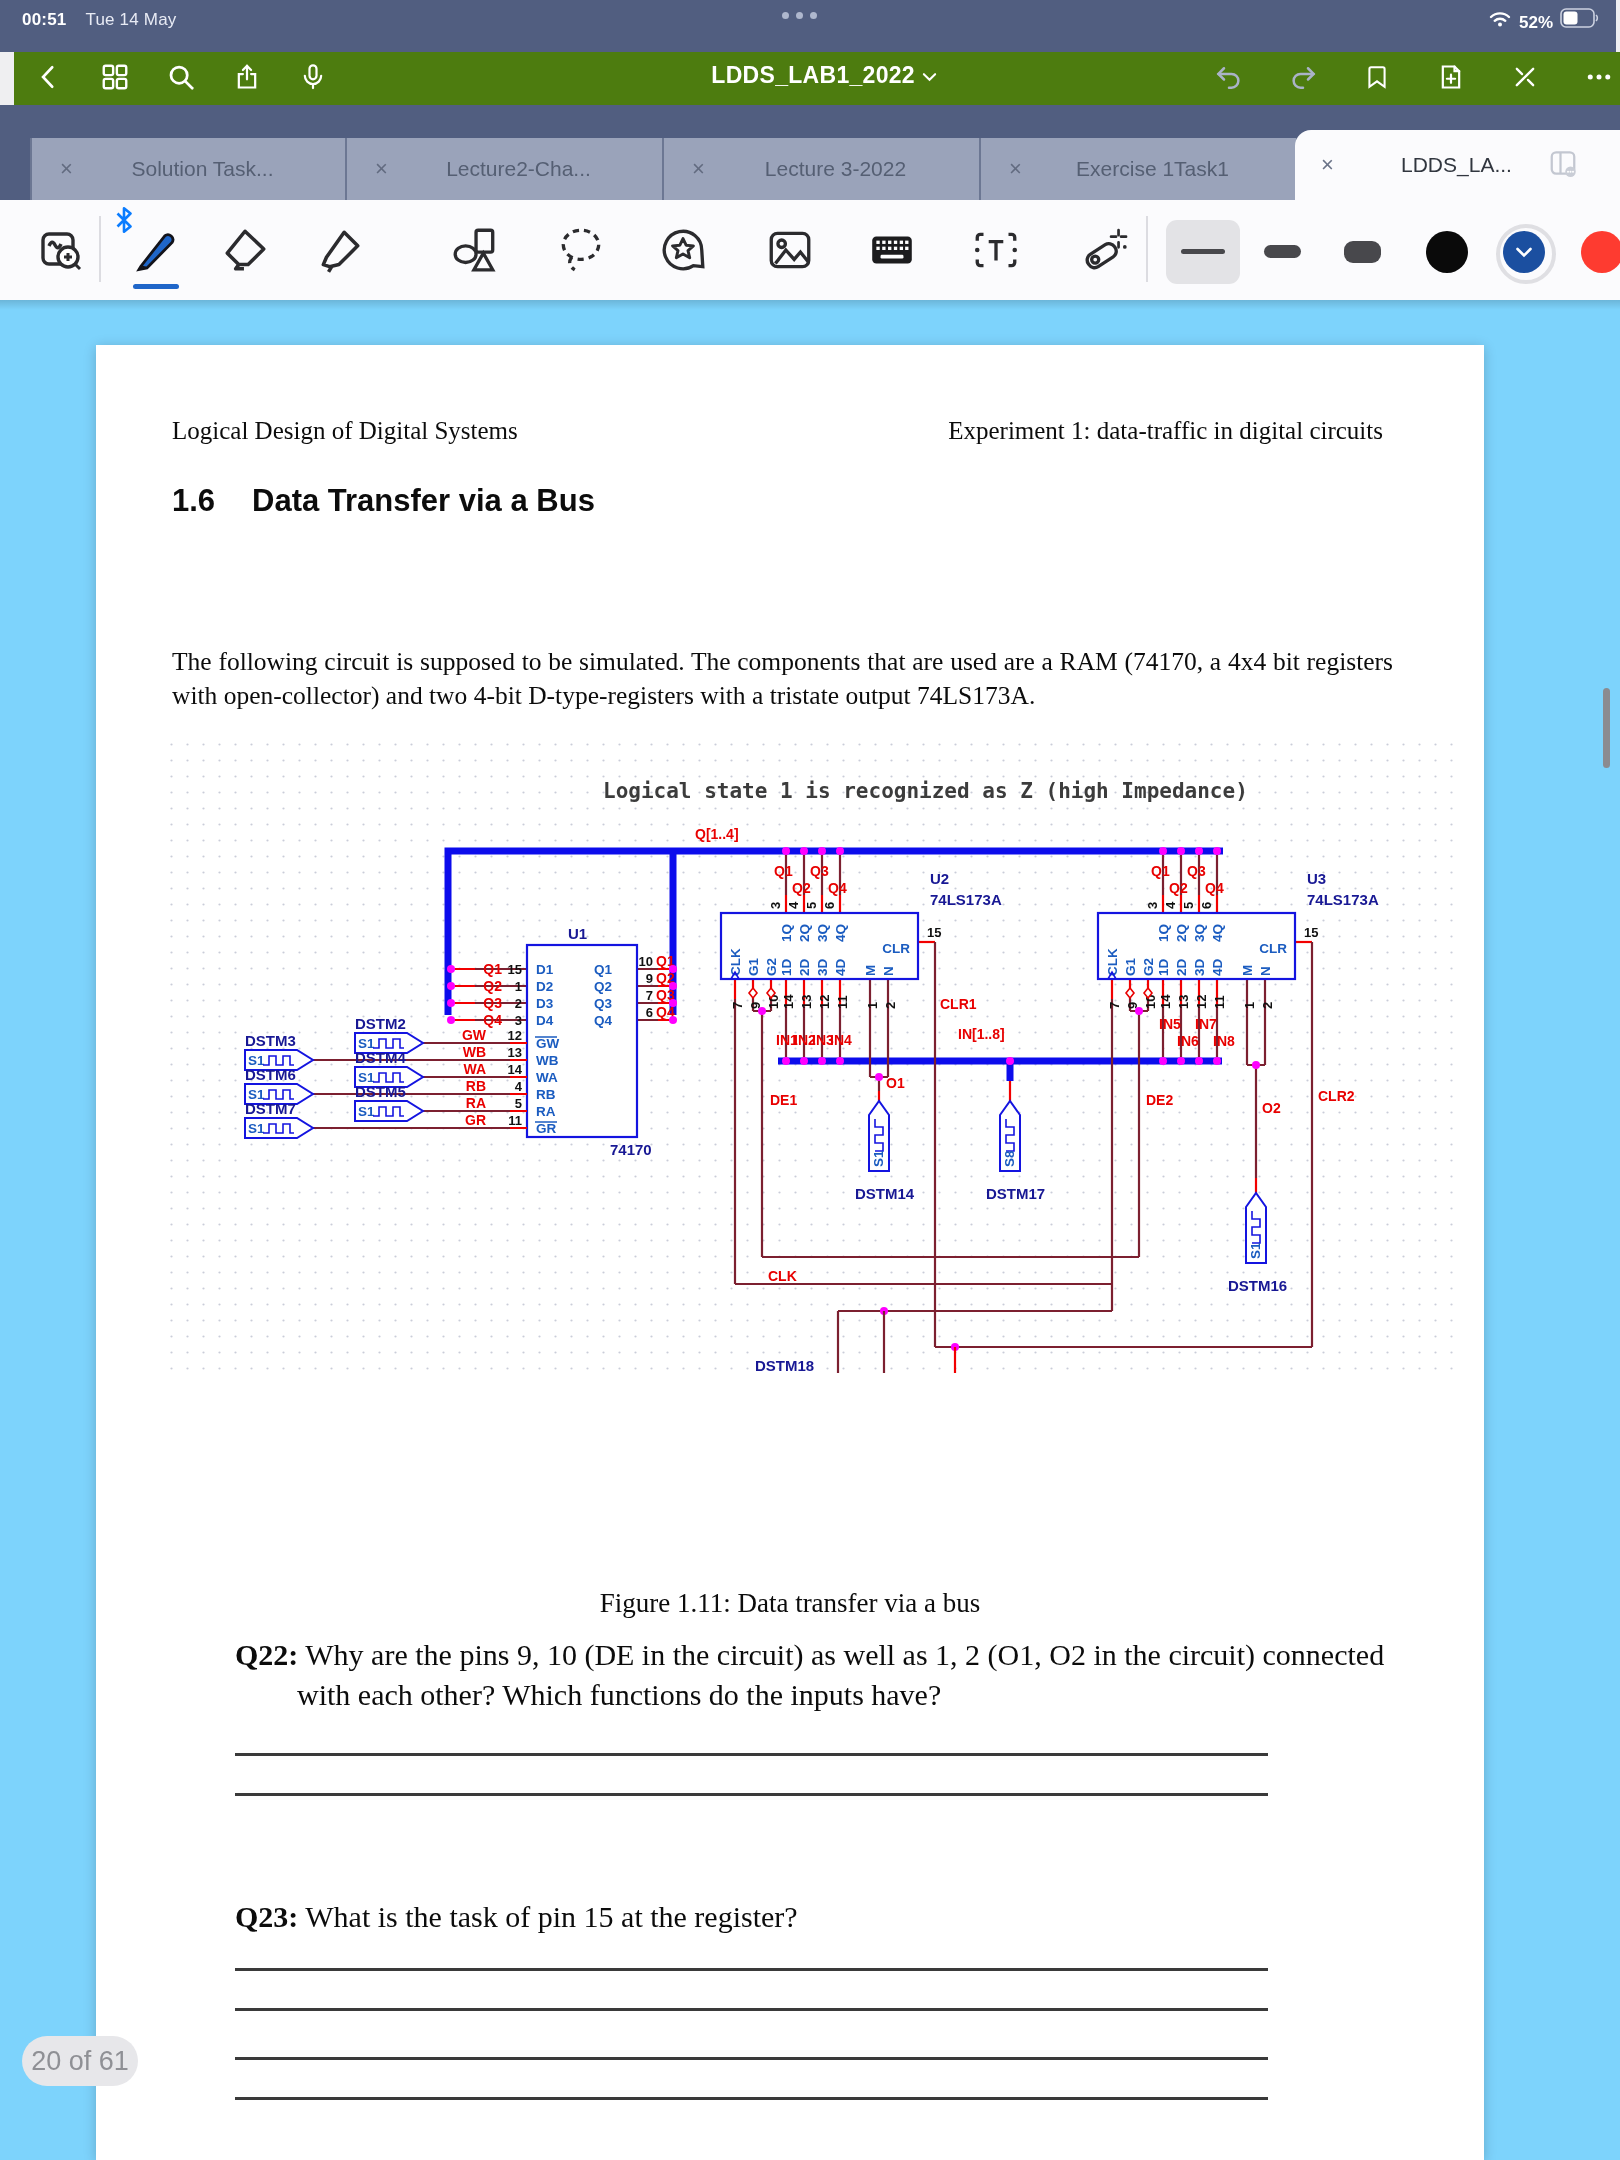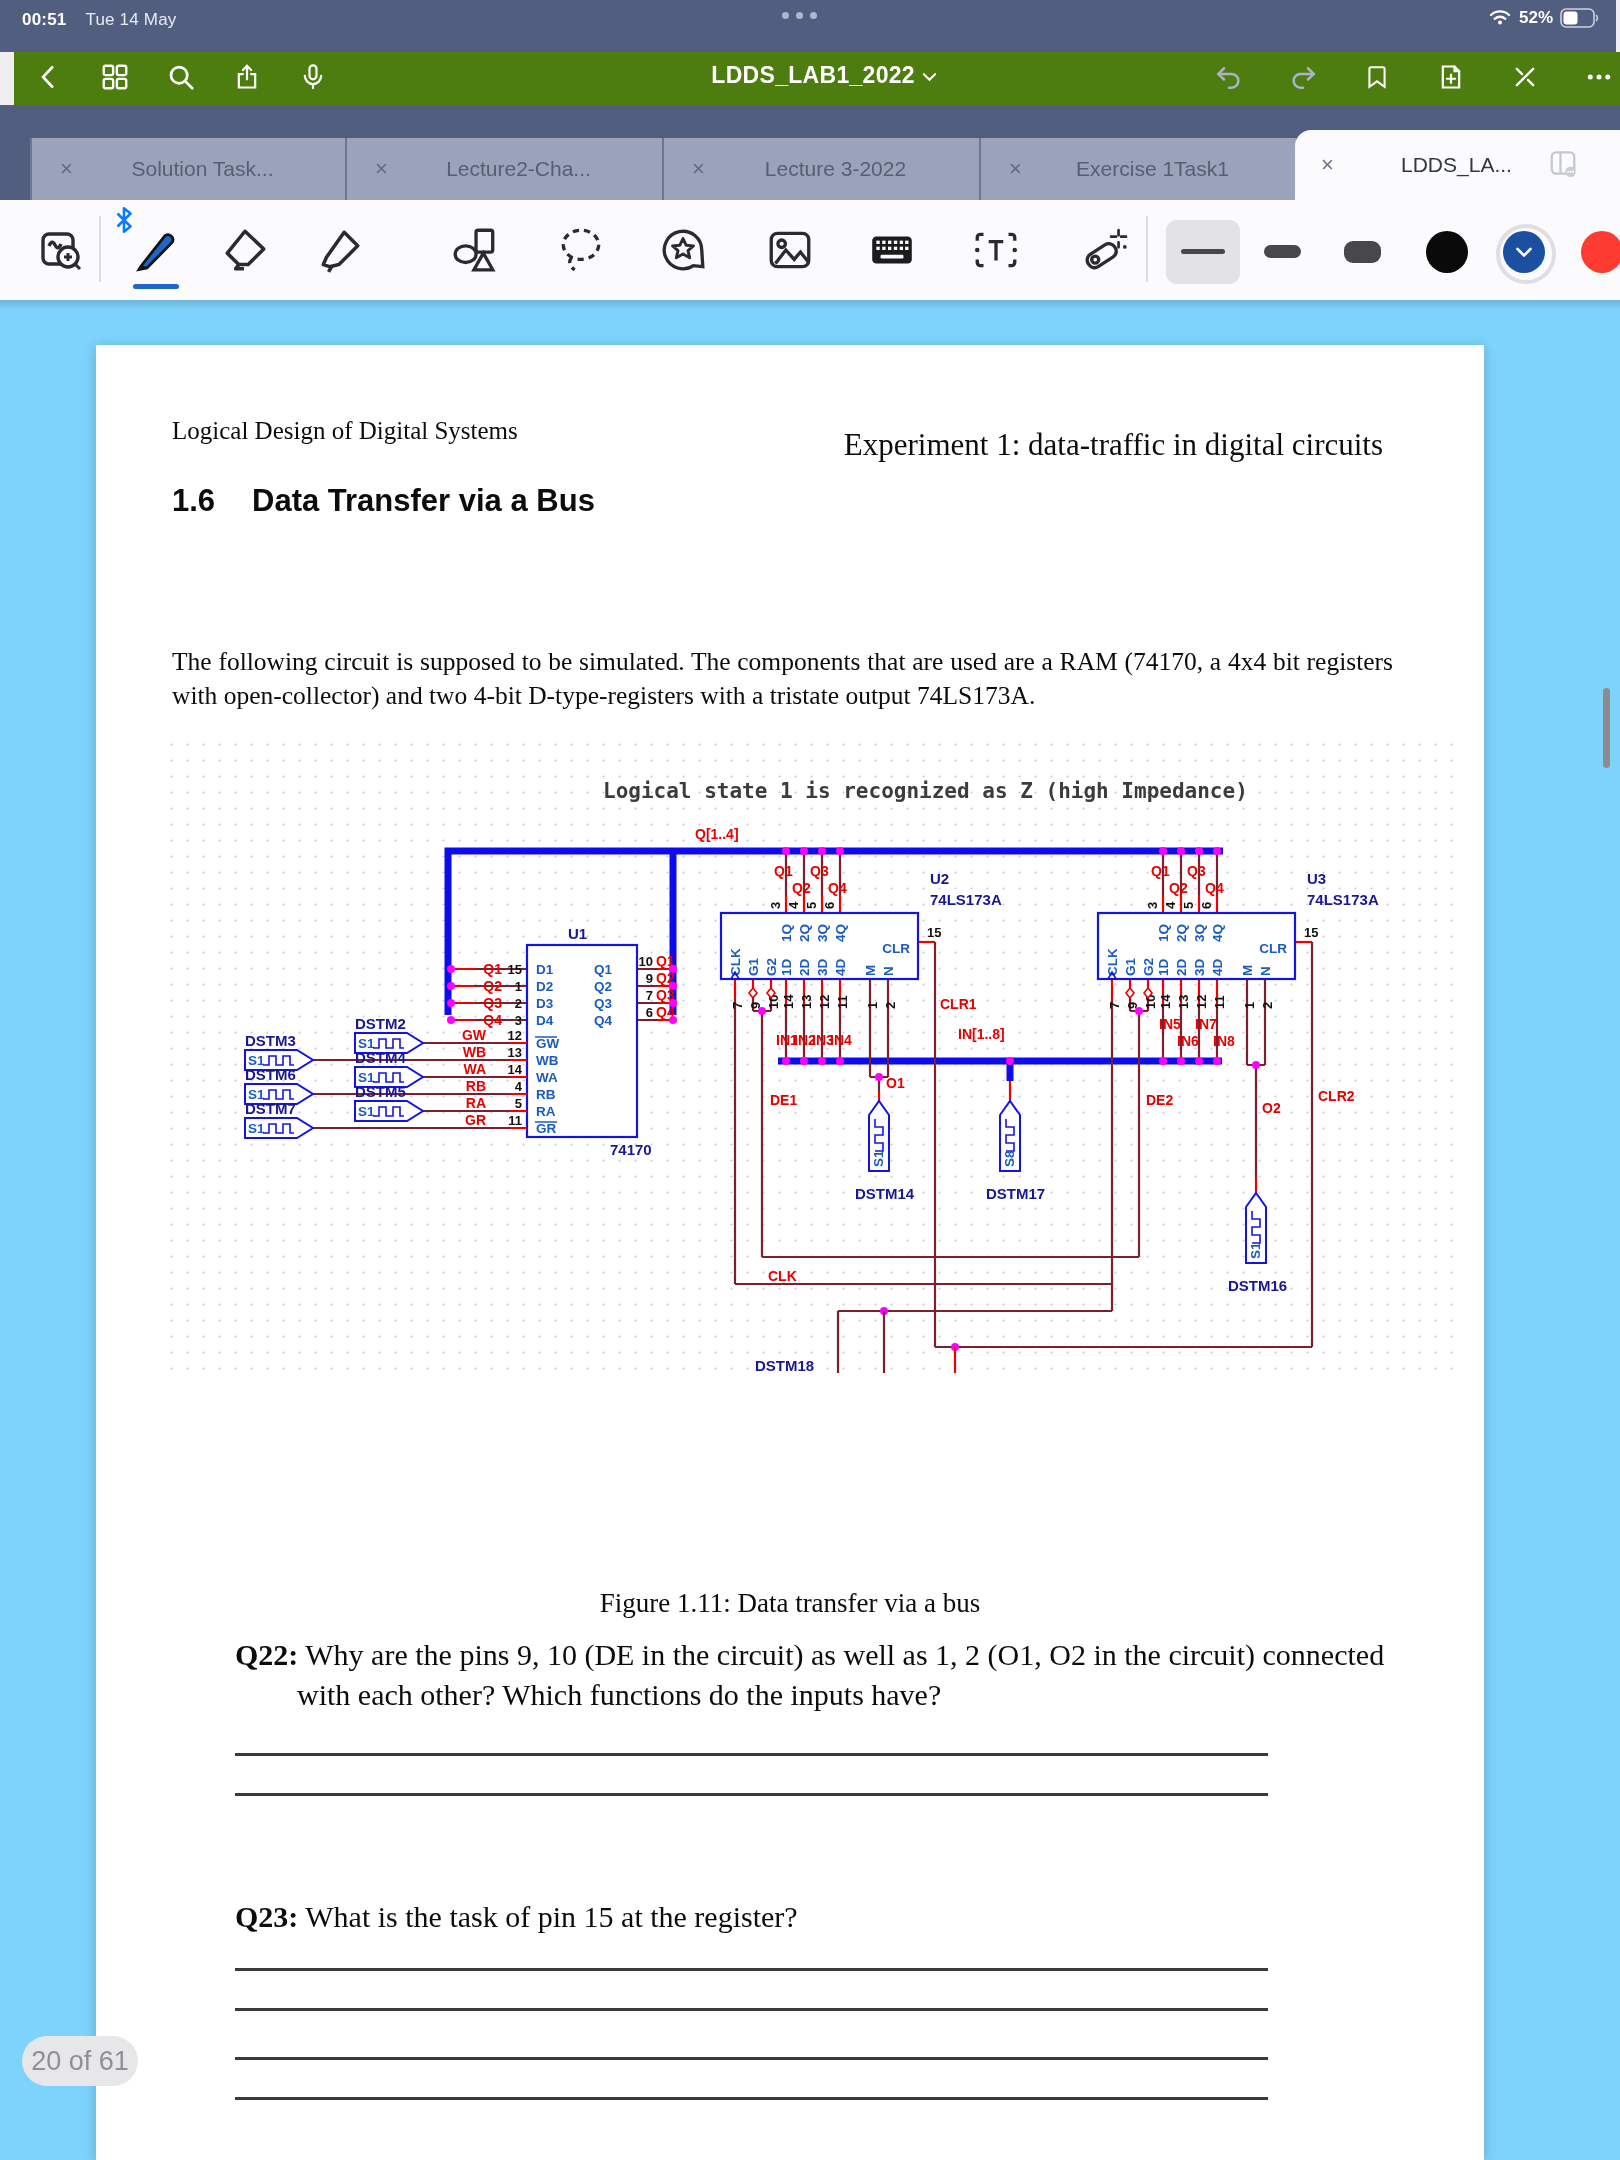--- a/index.html
+++ b/index.html
@@ -6,21 +6,21 @@
   html,body { width:1620px; height:2160px; }
   body { font-family:"Liberation Sans",sans-serif; background:#efeff1; }
   .screen { position:relative; width:1620px; height:2160px; overflow:hidden; background:#efeff1; }
 
   
   .statusbar { position:absolute; left:0; top:0; width:1616px; height:52px; background:#515e80; color:#fff; }
   .sb-left { position:absolute; left:22px; top:10px; font-size:17px; font-weight:bold; letter-spacing:.2px; }
   .sb-left .date { font-weight:normal; margin-left:14px; color:#e8ebf4; }
   .sb-dots { position:absolute; left:782px; top:12px; display:flex; gap:7px; }
   .sb-dots i { width:7px; height:7px; border-radius:50%; background:#aeb7cd; }
-  .sb-right { position:absolute; right:16px; top:8px; display:flex; align-items:flex-start; gap:7px; font-size:17px; font-weight:bold; }
+  .sb-right { position:absolute; right:16px; top:8px; display:flex; align-items:flex-end; gap:7px; font-size:17px; font-weight:bold; }
 
   .navbar { position:absolute; left:14px; top:52px; width:1620px; height:53px; background:#4d7c0f; }
   .nav-left { position:absolute; left:18px; top:6px; display:flex; gap:32px; }
   .nav-right { position:absolute; right:18px; top:6px; display:flex; gap:40px; align-items:center; }
   .nav-title { position:absolute; left:0; right:0; top:10px; text-align:center; color:#fff; font-size:23px; font-weight:bold; letter-spacing:.3px; }
   .icnbtn { width:34px; height:38px; display:flex; align-items:center; justify-content:center; cursor:pointer; }
 
   
   .tabbar { position:absolute; left:0; top:105px; width:1620px; height:95px; background:#515e80; }
   .tabs { position:absolute; left:30px; bottom:0; display:flex; height:62px; }
@@ -48,21 +48,21 @@
   .sw-blue { left:1503px; background:#1b4fa0; display:flex; align-items:center; justify-content:center; }
   .sw-blue::before { content:""; position:absolute; left:-7px; top:-7px; width:52px; height:52px; border:4px solid #dfdfe3; border-radius:50%; }
   .sw-red { left:1581px; background:#fe3b30; }
 
   
   .content { position:absolute; left:0; top:300px; width:1620px; height:1860px; background:#7dd3fc; }
   .topshadow { position:absolute; left:0; top:0; width:1620px; height:10px; background:linear-gradient(rgba(0,0,0,.14),rgba(0,0,0,0)); }
   .page { position:absolute; left:96px; top:45px; width:1388px; height:1815px; background:#fff; box-shadow:0 2px 12px rgba(0,0,0,.20); font-family:"Liberation Serif",serif; color:#0c0c0c; }
 
   .runhead-l { position:absolute; left:76px; top:72px; font-size:25px; }
-  .runhead-r { position:absolute; right:101px; top:72px; font-size:31px;margin-top:10px; }
+  .runhead-r { position:absolute; right:101px; top:72px; font-size:25px; }
   .secnum { position:absolute; left:76px; top:138px; font-family:"Liberation Sans",sans-serif; font-weight:bold; font-size:31px; }
   .sectitle { position:absolute; left:156px; top:138px; font-family:"Liberation Sans",sans-serif; font-weight:bold; font-size:31px; }
   .para { position:absolute; left:76px; width:1221px; font-size:25.5px; line-height:34px; text-align:justify; }
   .p1 { top:196px; } .p2 { top:300px; }
   .figcaption { position:absolute; left:0; width:1388px; top:1243px; text-align:center; font-size:27px; }
   .question { position:absolute; left:139px; width:1165px; font-size:30px; line-height:40px; padding-left:62px; text-indent:-62px; }
   .q22 { top:1290px; } .q23 { top:1552px; }
   .qlabel { font-weight:bold; }
   .ansline { position:absolute; left:139px; width:1033px; border-top:3px solid #3a3a3a; }
 

